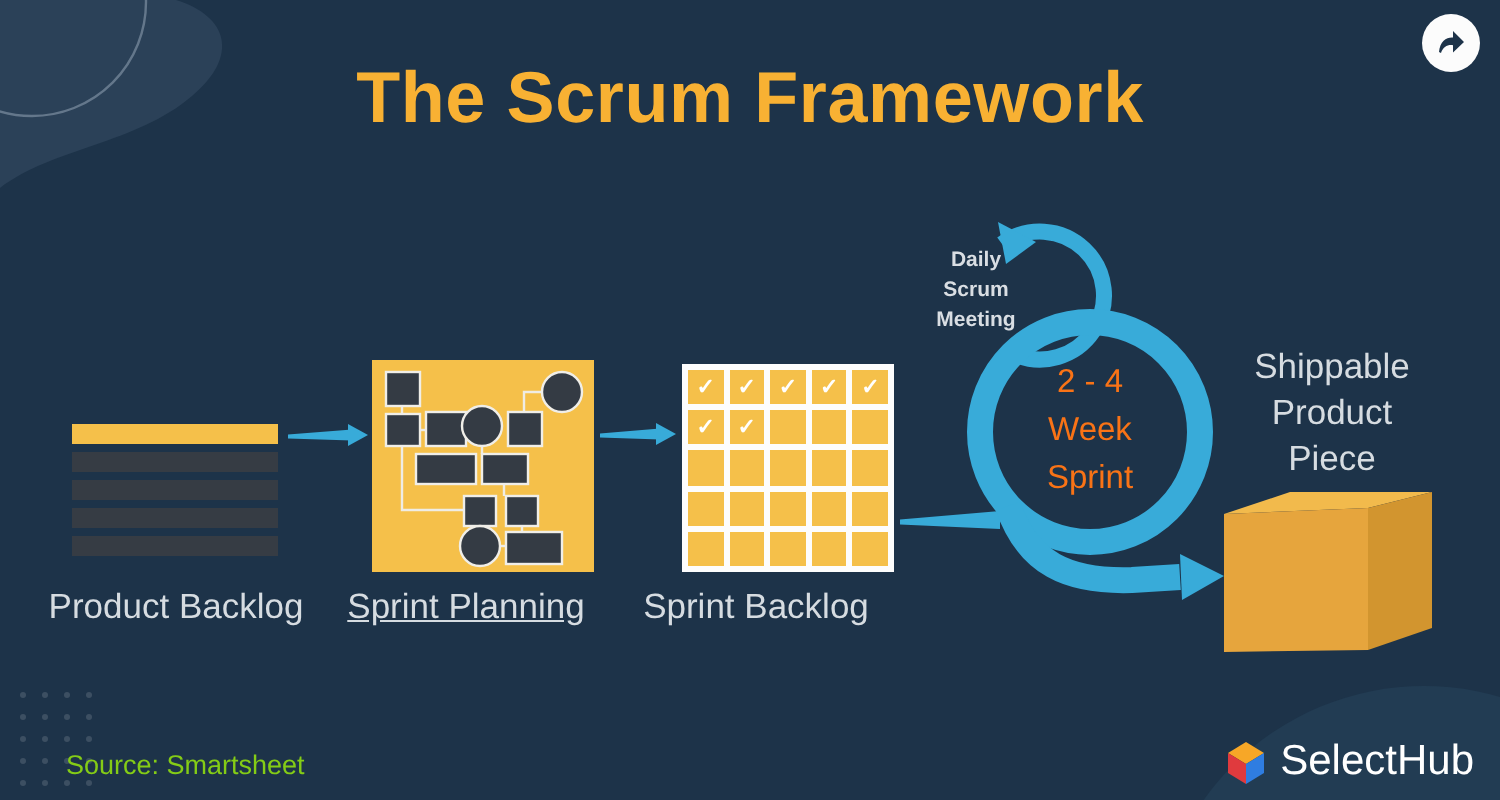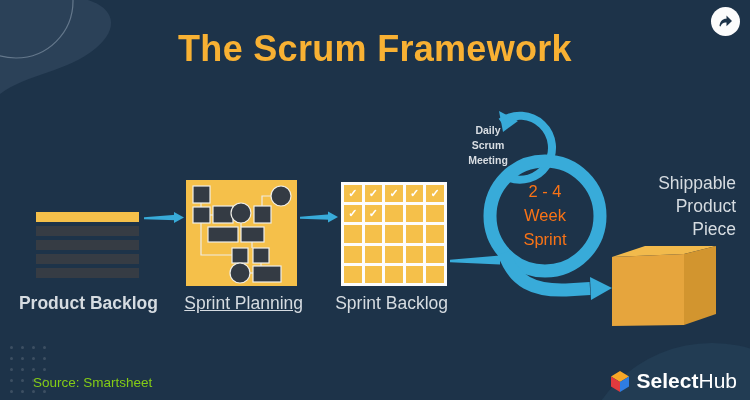--- a/index.html
+++ b/index.html
@@ -30,38 +30,38 @@
   .sp-box{left:186px;top:180px;width:111px;height:106px;background:#F5C04A;z-index:2;}
   .grid-box{
     left:341px;top:182px;width:106px;height:104px;background:#FDFDFD;z-index:2;
     box-sizing:border-box;padding:3px;display:grid;gap:3px;
     grid-template-columns:repeat(5,1fr);grid-template-rows:repeat(5,1fr);
   }
   .grid-box .cell{background:#F5C04A;display:flex;align-items:center;justify-content:center;
     color:#fff;font-size:11px;font-weight:bold;}
   
   .node-label{
-    color:#D6DCE1;font-size:17.5px;line-height:1.32;text-align:right;
+    color:#D6DCE1;font-size:17.5px;line-height:1.32;text-align:center;
     white-space:pre-line;z-index:4;
   }
   .loop-label{
     left:495px;top:180px;width:100px;text-align:center;z-index:4;
     color:#f97316;font-size:16.5px;line-height:1.45;white-space:pre-line;
   }
   .daily-label{
     left:448px;top:123px;width:80px;text-align:center;z-index:4;
     color:#D9DEE3;font-size:10.5px;line-height:1.42;white-space:pre-line;font-weight:bold;
   }
   
   #flow-svg{left:0;top:0;z-index:3;pointer-events:none;}
   
   .source{left:33px;top:375px;z-index:5;color:#84cc16;font-size:13.5px;}
   .brand{right:13px;bottom:7px;z-index:5;display:flex;align-items:center;gap:6px;cursor:pointer;}
   .brand-text{color:#FFFFFF;font-size:21px;}
-  .brand-text b{font-weight:700;}
+  .brand-text b{font-weight:400;}
 </style>
 </head>
 <body>
 
 <svg id="decor-svg" class="abs" width="750" height="400">
   <path d="M0,0 L88,0 C114,8 120,28 96,48 C68,72 26,74 0,94 Z" fill="#2B4158"></path>
   <circle cx="16" cy="1" r="57" fill="none" stroke="rgba(205,222,236,0.35)" stroke-width="1.2"></circle>
   <circle cx="712" cy="478" r="135" fill="#223C53"></circle>
 </svg>
 
@@ -96,21 +96,21 @@
   </svg>
 </div>
 
 <div id="product-backlog-bars" class="abs">
     <div class="bar hl"></div>
     <div class="bar"></div>
     <div class="bar"></div>
     <div class="bar"></div>
     <div class="bar"></div>
   </div>
-<div class="abs node-label" style="left:18px;top:292px;width:140px;font-weight:bold;">Product Backlog</div>
+<div class="abs node-label" style="left:18px;top:292px;width:140px;">Product Backlog</div>
 
 <div class="abs sp-box">
   <svg width="111" height="106" viewBox="0 0 111 106">
     <g stroke="#EFECE4" stroke-width="1.2" fill="none">
       <path d="M15,23 V27"></path>
         <path d="M24,35 H27"></path>
         <path d="M85,16 H76 V26"></path>
       <path d="M55,43 V47"></path>
         <path d="M15,43 V75 H46"></path>
         <path d="M66,62 V68"></path>

